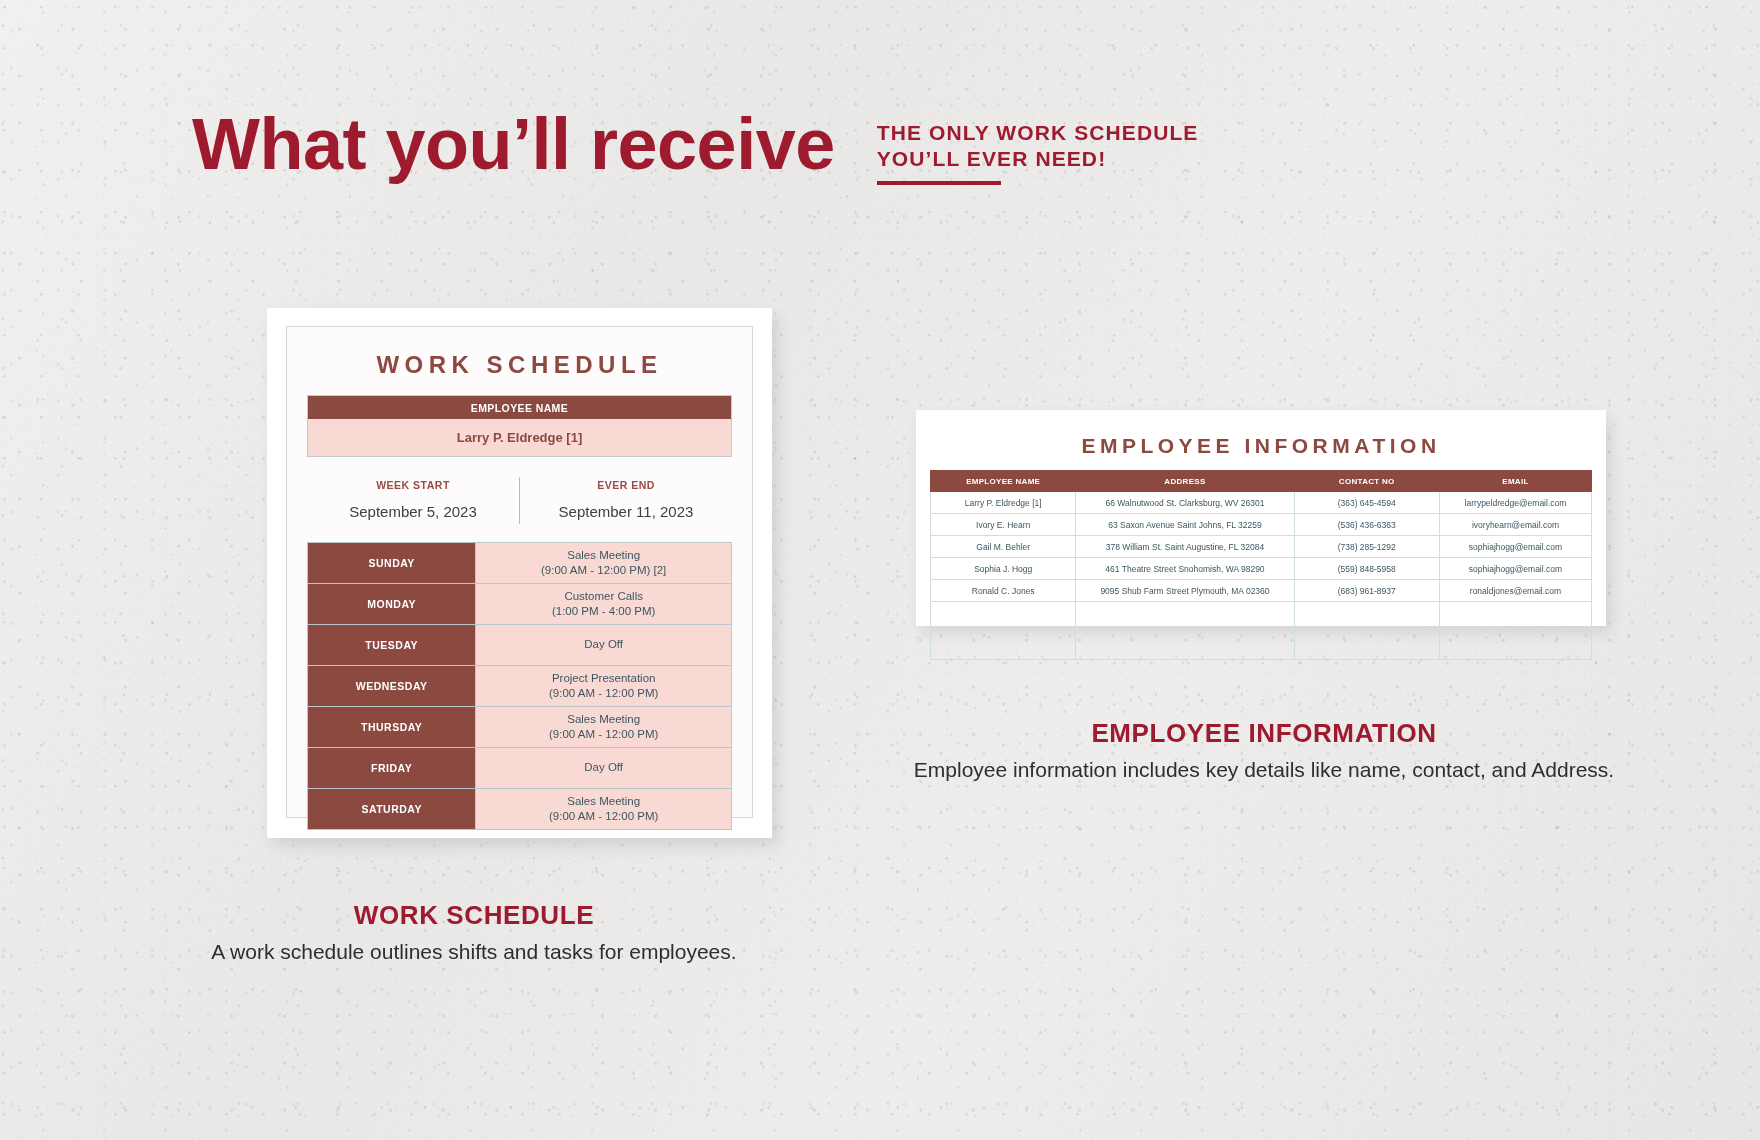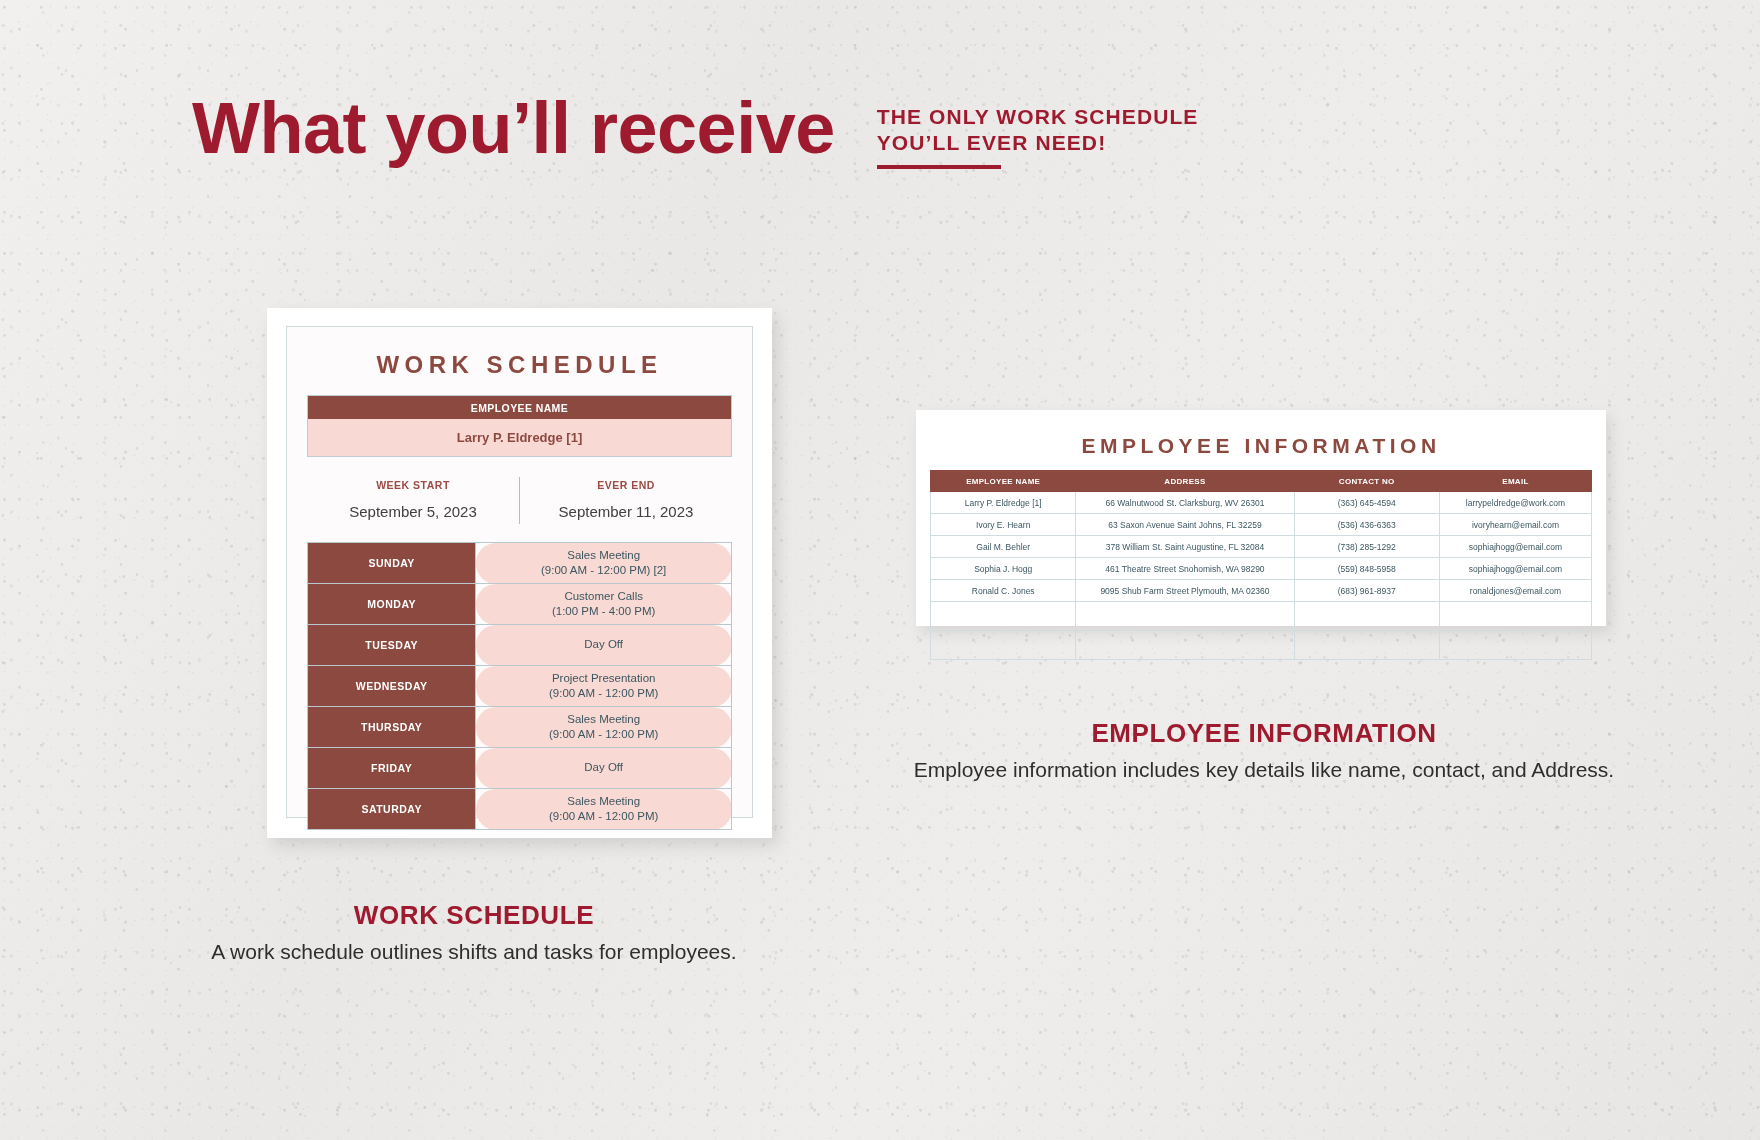--- a/index.html
+++ b/index.html
@@ -43,21 +43,21 @@
       radial-gradient(circle at 64% 70%, rgba(120,118,115,0.09) 0 0.9px, transparent 1.2px),
       radial-gradient(circle at 80% 20%, rgba(125,123,120,0.08) 0 0.7px, transparent 1.0px);
     background-size: 23px 19px, 29px 31px, 17px 23px;
     opacity: 0.9;
   }
 
   
   .header {
     position: absolute;
     left: 192px;
-    top: 92px;
+    top: 108px;
     display: flex;
     align-items: flex-start;
   }
   .headline {
     font-size: 72px;
     font-weight: 700;
     color: #9e1b2f;
     letter-spacing: -0.5px;
     line-height: 1;
     white-space: nowrap;
@@ -180,21 +180,20 @@
     font-weight: 700;
     letter-spacing: 0.5px;
   }
   .sched-task {
     background: #f9d9d4;
     color: #3c5660;
     text-align: center;
     font-size: 11.5px;
     line-height: 1.32;
     padding: 0 6px;
-    border-radius: 20px;
   }
 
   
   .ei-card {
     position: absolute;
     left: 916px;
     top: 410px;
     width: 690px;
     height: 216px;
     background: #ffffff;
@@ -362,21 +361,21 @@
           <th>ADDRESS</th>
           <th>CONTACT NO</th>
           <th>EMAIL</th>
         </tr>
       </thead>
     <tbody id="ei-body">
         <tr>
           <td>Larry P. Eldredge [1]</td>
           <td>66 Walnutwood St. Clarksburg, WV 26301</td>
           <td>(363) 645-4594</td>
-          <td>larrypeldredge@work.com</td>
+          <td>larrypeldredge@email.com</td>
         </tr>
         <tr>
           <td>Ivory E. Hearn</td>
           <td>63 Saxon Avenue Saint Johns, FL 32259</td>
           <td>(536) 436-6363</td>
           <td>ivoryhearn@email.com</td>
         </tr>
         <tr>
           <td>Gail M. Behler</td>
           <td>378 William St. Saint Augustine, FL 32084</td>

